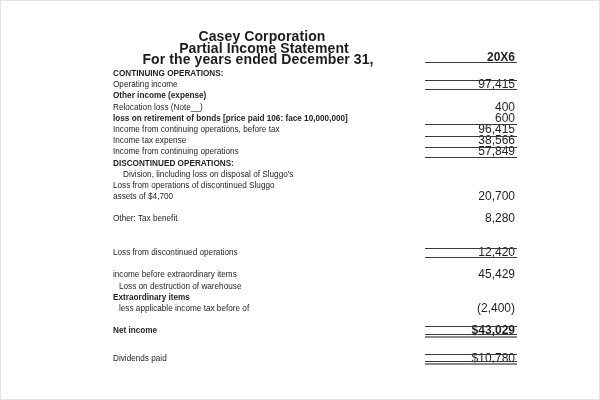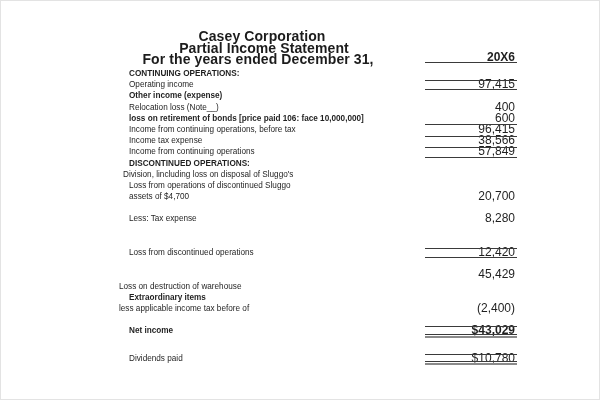--- a/index.html
+++ b/index.html
@@ -54,21 +54,21 @@
     top: 56px;
     width: 420px;
   }
   .row {
     position: relative;
     height: 11.2px;
     width: 100%;
   }
   .label {
     position: absolute;
-    left: 16px;
+    left: 0;
     top: 0;
     font-size: 8.2px;
     color: #1f1f1f;
     line-height: 11.2px;
     white-space: nowrap;
   }
   .label.b { font-weight: bold; }
   .label.i1 { left: 10px; }
   .label.i2 { left: 6px; }
   .amt {
@@ -180,35 +180,36 @@
       </div>
 
       <div class="row">
         <div class="label">assets of $4,700</div>
         <div class="amt">20,700</div>
       </div>
 
       <div class="spacer"></div>
 
       <div class="row">
-        <div class="label">Less: Tax expense</div>
+        <div class="label">Other: Tax benefit</div>
         <div class="amt">8,280</div>
       </div>
 
       <div class="spacer"></div>
       <div class="spacer"></div>
 
       <div class="row">
         <div class="label">Loss from discontinued operations</div>
         <div class="amt rule-top rule-bot">12,420</div>
       </div>
 
       <div class="spacer"></div>
 
       <div class="row">
+        <div class="label">income before extraordinary items</div>
         <div class="amt">45,429</div>
       </div>
 
       <div class="row">
         <div class="label i2">Loss on destruction of warehouse</div>
       </div>
 
       <div class="row">
         <div class="label b">Extraordinary items</div>
       </div>

